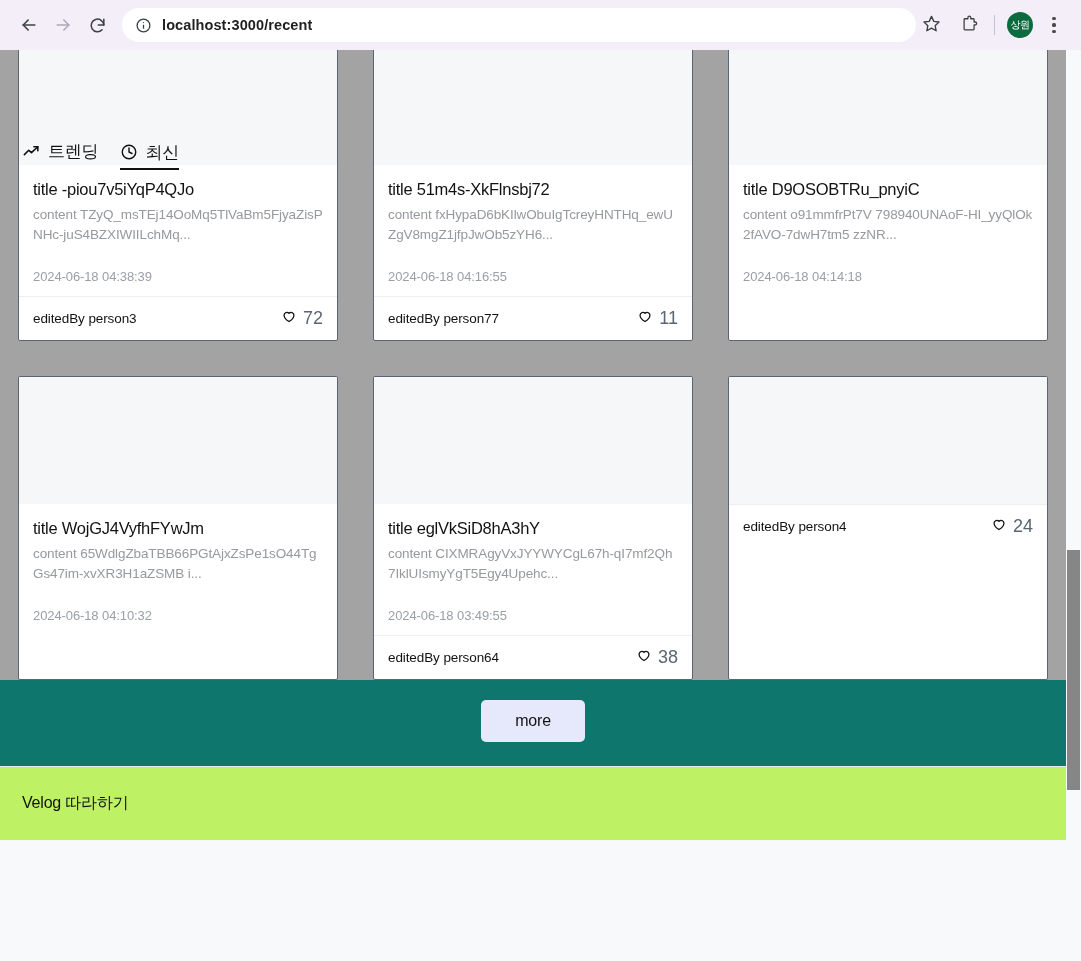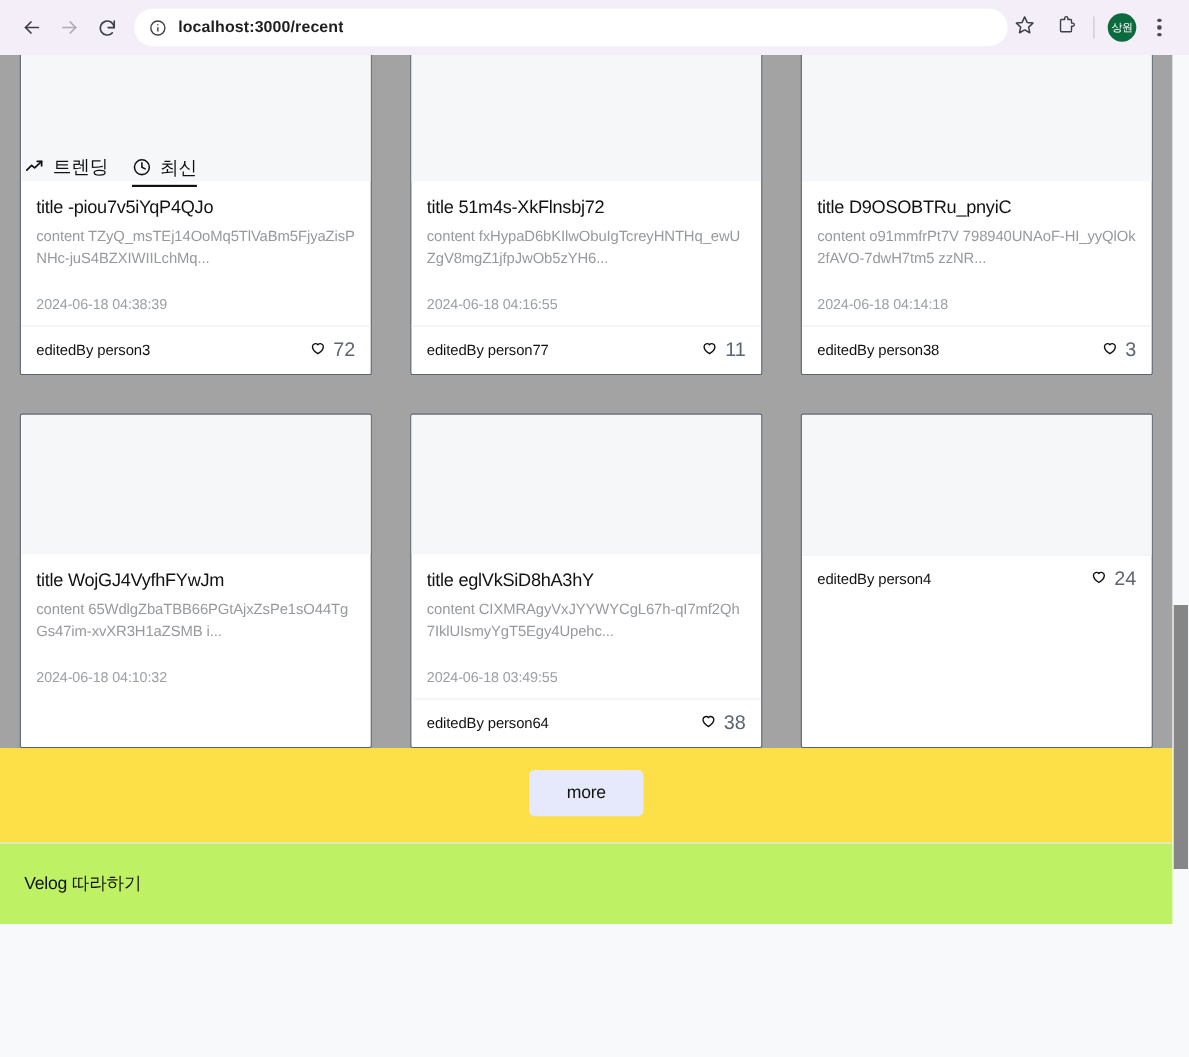--- a/index.html
+++ b/index.html
@@ -219,21 +219,21 @@
     gap: 6px;
     font-size: 18px;
     color: #5c6672;
   }
 
   
   .more-wrap {
     display: flex;
     justify-content: center;
     padding: 20px 0 24px 0;
-    background: #fde047;
+    background: #0f766e;
   }
   .more-btn {
     background: #e6e9fb;
     border: none;
     border-radius: 5px;
     padding: 12px 34px;
     font-size: 16px;
     color: #121212;
     font-family: inherit;
     cursor: pointer;
@@ -415,31 +415,20 @@
           </div>
         </div>
 
         <div class="card">
           <div class="card-thumb"></div>
           <div class="card-body">
             <div class="card-title">title D9OSOBTRu_pnyiC</div>
             <div class="card-content">content o91mmfrPt7V 798940UNAoF-HI_yyQlOk2fAVO-7dwH7tm5 zzNR...</div>
             <div class="card-date">2024-06-18 04:14:18</div>
           </div>
-          <div class="card-footer">
-            <span class="card-author">editedBy person38</span>
-            <span class="likes">
-              <span>
-                <svg width="16" height="16" viewBox="0 0 24 24" fill="none" stroke="#121212" stroke-width="1.9" stroke-linejoin="round">
-                  <path d="M12 20.3s-7.4-4.7-7.4-9.6A4.2 4.2 0 0 1 12 8.1a4.2 4.2 0 0 1 7.4 2.6c0 4.9-7.4 9.6-7.4 9.6z"></path>
-                </svg>
-              </span>
-              <span>3</span>
-            </span>
-          </div>
         </div>
 
         <div class="card">
           <div class="card-thumb"></div>
           <div class="card-body">
             <div class="card-title">title WojGJ4VyfhFYwJm</div>
             <div class="card-content">content 65WdlgZbaTBB66PGtAjxZsPe1sO44TgGs47im-xvXR3H1aZSMB i...</div>
             <div class="card-date">2024-06-18 04:10:32</div>
           </div>
         </div>

